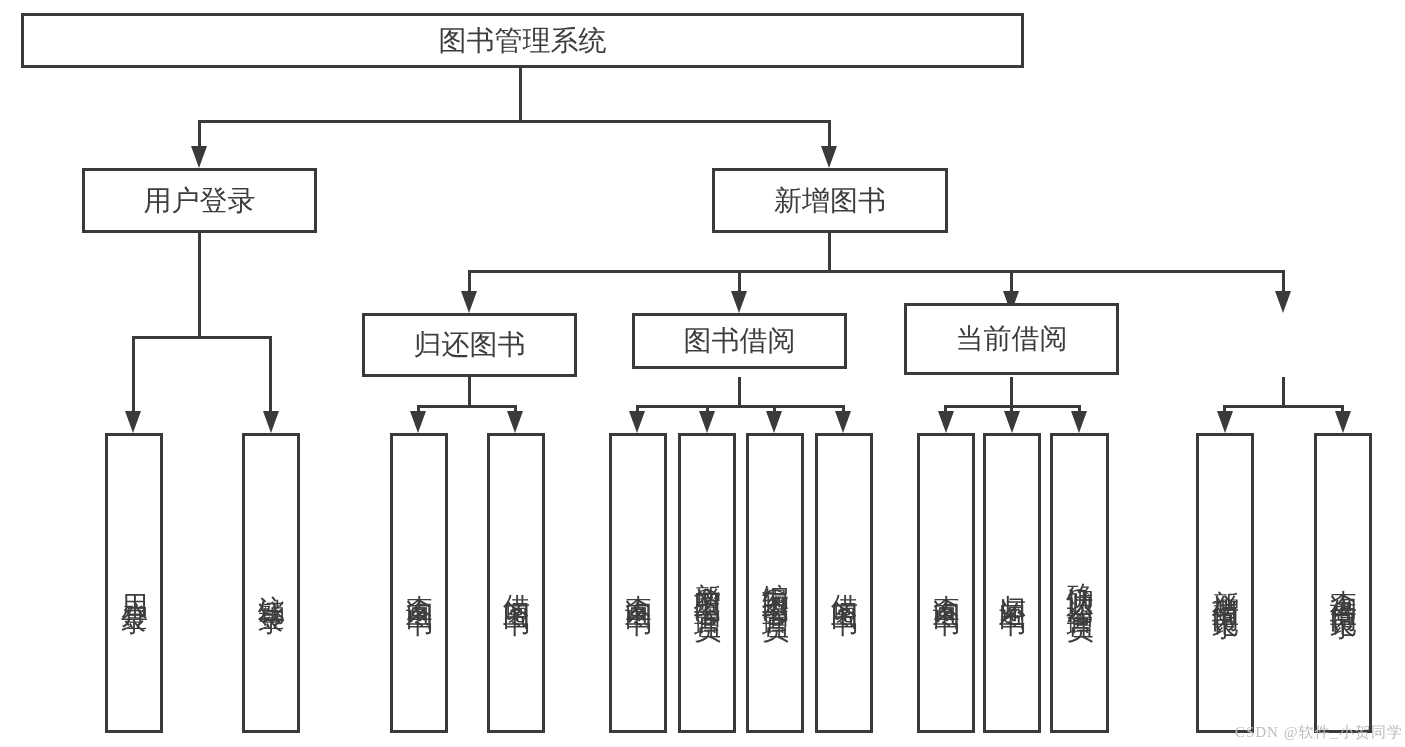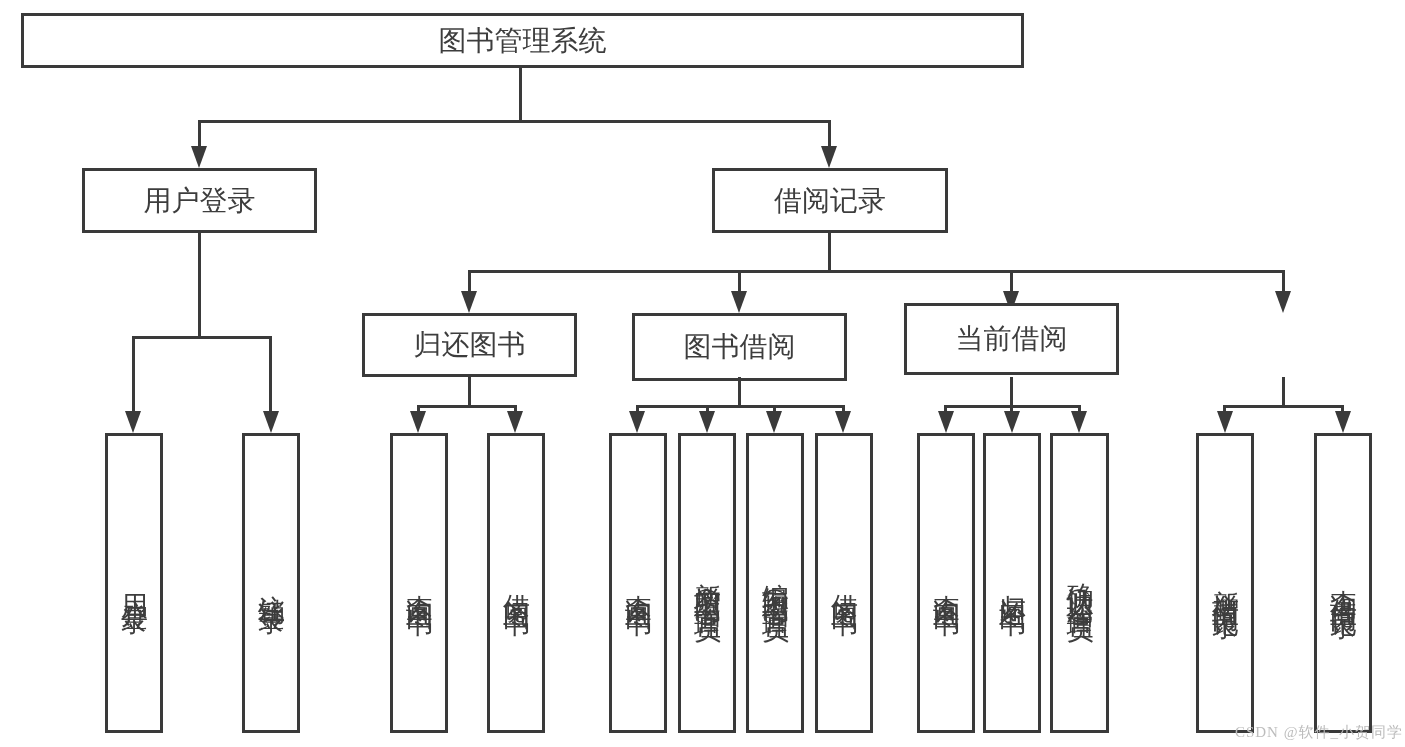--- a/index.html
+++ b/index.html
@@ -44,42 +44,42 @@
   <div class="box" style="left:21px;top:13px;width:1003px;height:55px">图书管理系统</div>
 
   <div class="vline" style="left:519px;top:68px;height:52px"></div>
   <div class="hline" style="left:198px;top:120px;width:633px"></div>
   <div class="vline" style="left:198px;top:120px;height:30px"></div>
   <div class="vline" style="left:828px;top:120px;height:30px"></div>
   <div class="arrow" style="left:191px;top:146px"></div>
   <div class="arrow" style="left:821px;top:146px"></div>
 
   <div class="box" style="left:82px;top:168px;width:235px;height:65px">用户登录</div>
-  <div class="box" style="left:712px;top:168px;width:236px;height:65px">借阅记录</div>
+  <div class="box" style="left:712px;top:168px;width:236px;height:65px">新增图书</div>
 
   <div class="vline" style="left:198px;top:233px;height:103px"></div>
   <div class="hline" style="left:132px;top:336px;width:140px"></div>
   <div class="vline" style="left:132px;top:336px;height:79px"></div>
   <div class="vline" style="left:269px;top:336px;height:79px"></div>
   <div class="arrow" style="left:125px;top:411px"></div>
   <div class="arrow" style="left:263px;top:411px"></div>
 
   <div class="vline" style="left:828px;top:233px;height:37px"></div>
   <div class="hline" style="left:468px;top:270px;width:817px"></div>
   <div class="vline" style="left:468px;top:270px;height:25px"></div>
   <div class="vline" style="left:738px;top:270px;height:25px"></div>
   <div class="vline" style="left:1010px;top:270px;height:25px"></div>
   <div class="vline" style="left:1282px;top:270px;height:25px"></div>
   <div class="arrow" style="left:461px;top:291px"></div>
   <div class="arrow" style="left:731px;top:291px"></div>
   <div class="arrow" style="left:1003px;top:291px"></div>
   <div class="arrow" style="left:1275px;top:291px"></div>
 
   <div class="box" style="left:362px;top:313px;width:215px;height:64px">归还图书</div>
-  <div class="box" style="left:632px;top:313px;width:215px;height:68px">图书借阅</div>
+  <div class="box" style="left:632px;top:313px;width:215px;height:56px">图书借阅</div>
   <div class="box" style="left:904px;top:303px;width:215px;height:72px">当前借阅</div>
 
   <div class="vline" style="left:468px;top:377px;height:28px"></div>
   <div class="hline" style="left:417px;top:405px;width:100px"></div>
   <div class="vline" style="left:417px;top:405px;height:13px"></div>
   <div class="vline" style="left:514px;top:405px;height:13px"></div>
   <div class="arrow" style="left:410px;top:411px"></div>
   <div class="arrow" style="left:507px;top:411px"></div>
 
   <div class="vline" style="left:738px;top:377px;height:28px"></div>

